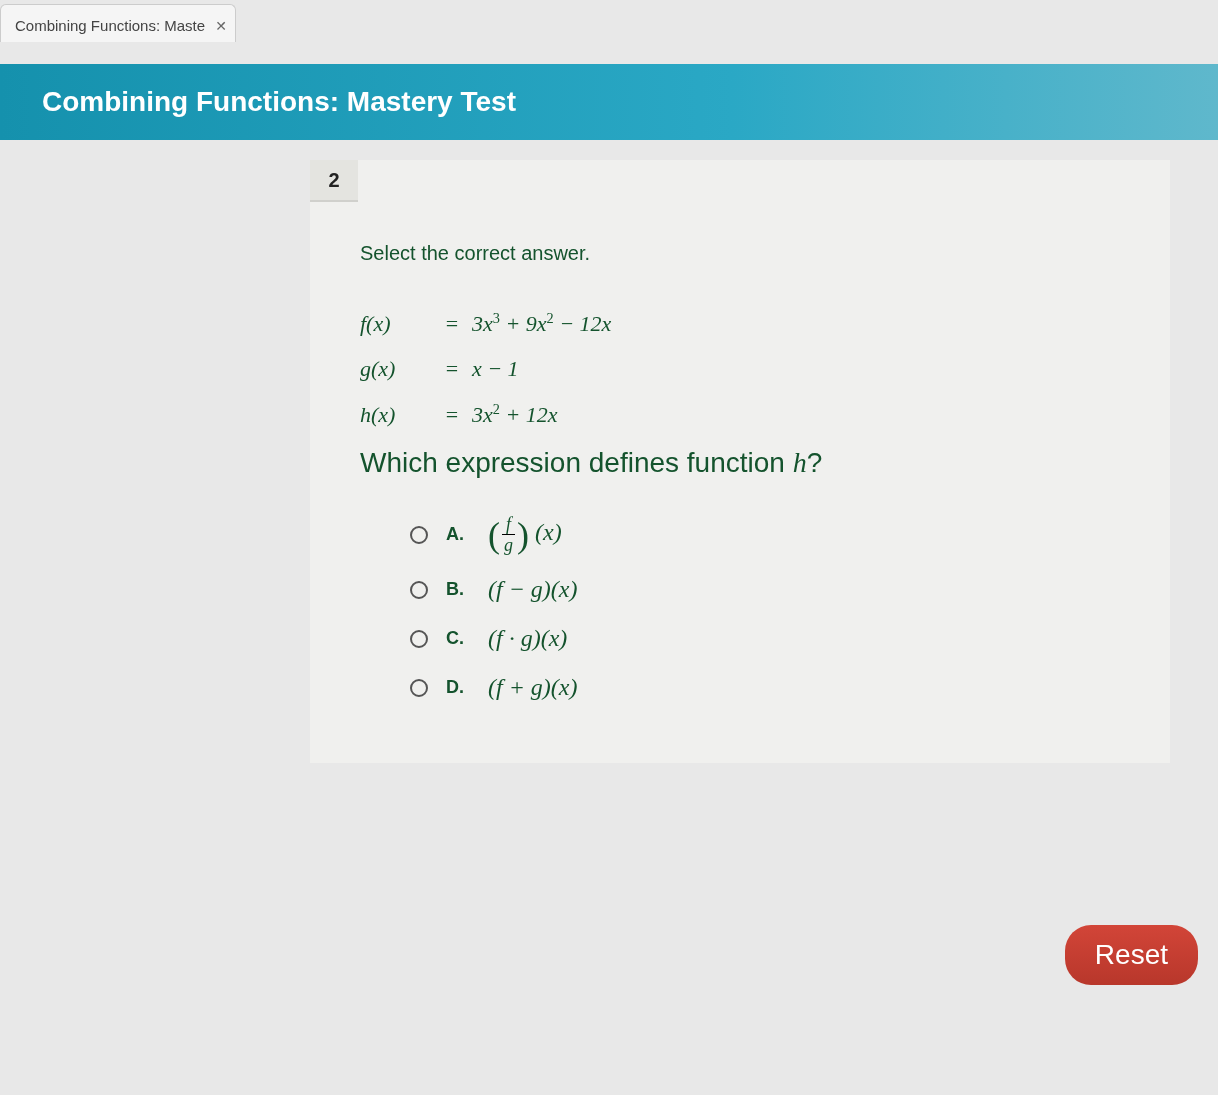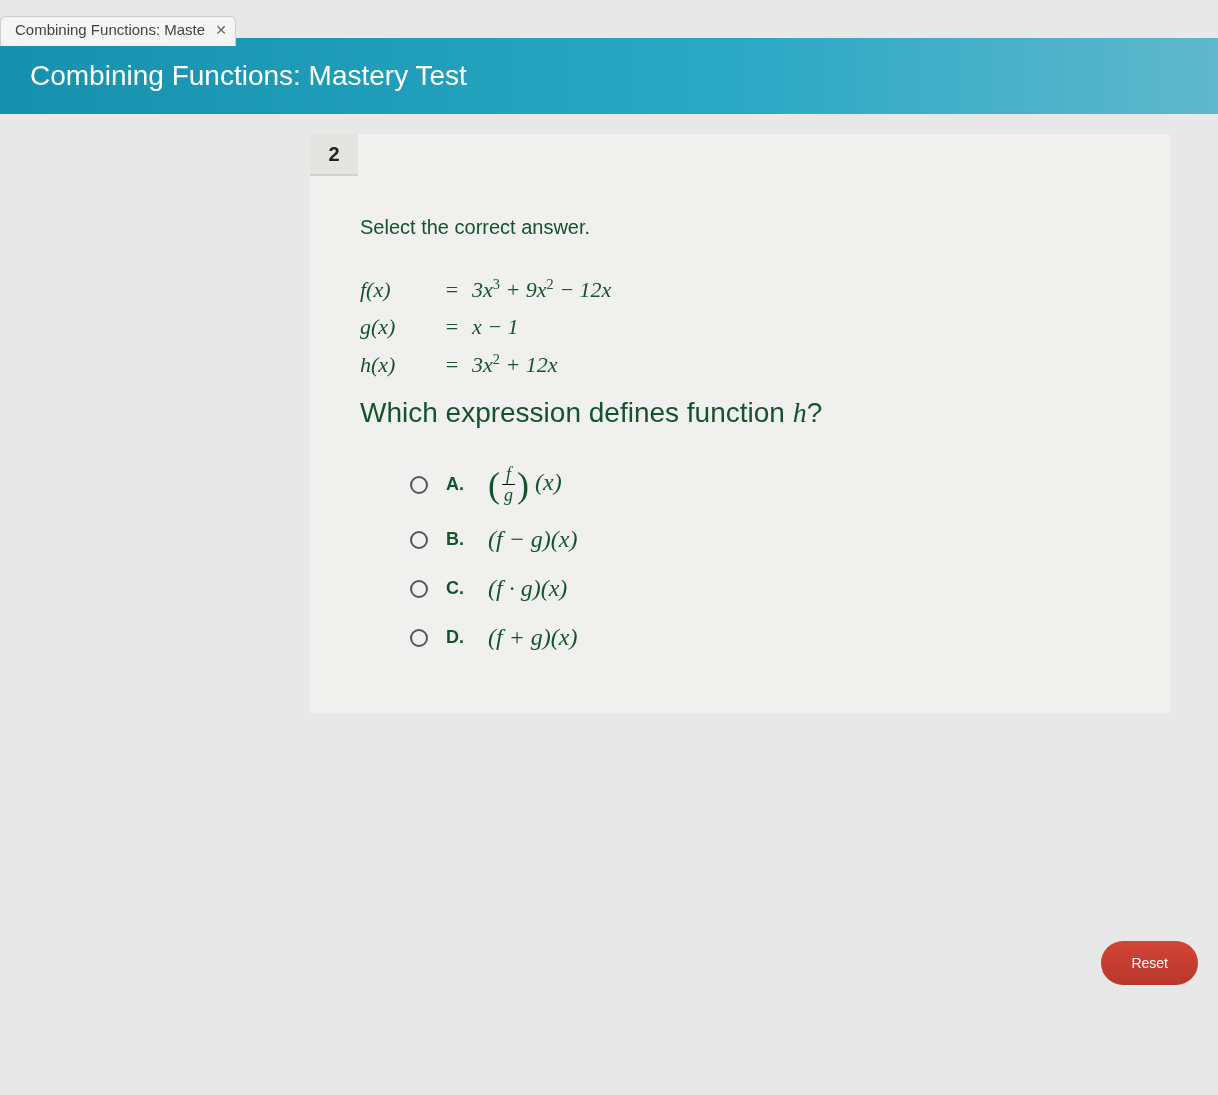--- a/index.html
+++ b/index.html
@@ -10,43 +10,43 @@
   height: 1095px;
   overflow: hidden;
   position: relative;
 }
 .browser-tab {
   background: #f5f5f5;
   border: 1px solid #ccc;
   border-bottom: none;
   border-top-left-radius: 6px;
   border-top-right-radius: 6px;
-  padding: 4px 30px 8px 14px;
+  padding: 12px 30px 8px 14px;
   display: inline-flex;
   align-items: center;
   font-size: 15px;
   color: #444;
   position: relative;
-  top: 16px;
+  top: 4px;
   left: 0;
 }
 .tab-close {
   position: absolute;
   right: 8px;
   font-size: 14px;
   color: #666;
 }
 .header-bar {
   background: #1a9cb8;
   background: linear-gradient(90deg, #1591ad 0%, #2aa8c5 60%, #5fb8cc 100%);
-  padding: 22px 30px;
+  padding: 22px 42px;
   color: #fff;
   font-size: 28px;
-  font-weight: 400;
-  margin-top: 8px;
+  font-weight: 700;
+  margin-top: 26px;
 }
 .content-area {
   background: #f0f0ee;
   margin: 20px 0 0 310px;
   width: 860px;
   padding: 0;
   position: relative;
 }
 .question-number {
   background: #e4e4e0;
@@ -75,21 +75,21 @@
 }
 .consider .norm { font-style: normal; }
 .eqs {
   font-size: 22px;
   font-family: "Times New Roman", Georgia, serif;
   font-style: italic;
   line-height: 1.7;
   margin-bottom: 14px;
 }
 .eqs .row { display: flex; align-items: baseline; }
-.eqs .lhs { width: 72px; }
+.eqs .lhs { width: 72px; margin-top: 8px; }
 .eqs .eq  { width: 40px; font-style: normal; text-align: center; }
 .eqs sup { font-size: 0.65em; font-style: normal; }
 .which {
   font-size: 28px;
   margin-bottom: 36px;
 }
 .which .it { font-style: italic; font-family: "Times New Roman", Georgia, serif; }
 .options { padding-left: 50px; }
 .option-row {
   display: flex;
@@ -133,21 +133,21 @@
   vertical-align: middle;
   line-height: 0;
 }
 .reset-btn {
   position: absolute;
   right: 20px;
   bottom: 110px;
   background: #c43b2f;
   background: linear-gradient(180deg, #d24538 0%, #b8372b 100%);
   color: #fff;
-  font-size: 14px;
+  font-size: 28px;
   padding: 14px 30px;
   border: none;
   border-radius: 26px;
   cursor: pointer;
 }
 </style>
 </head>
 <body>
 
 

